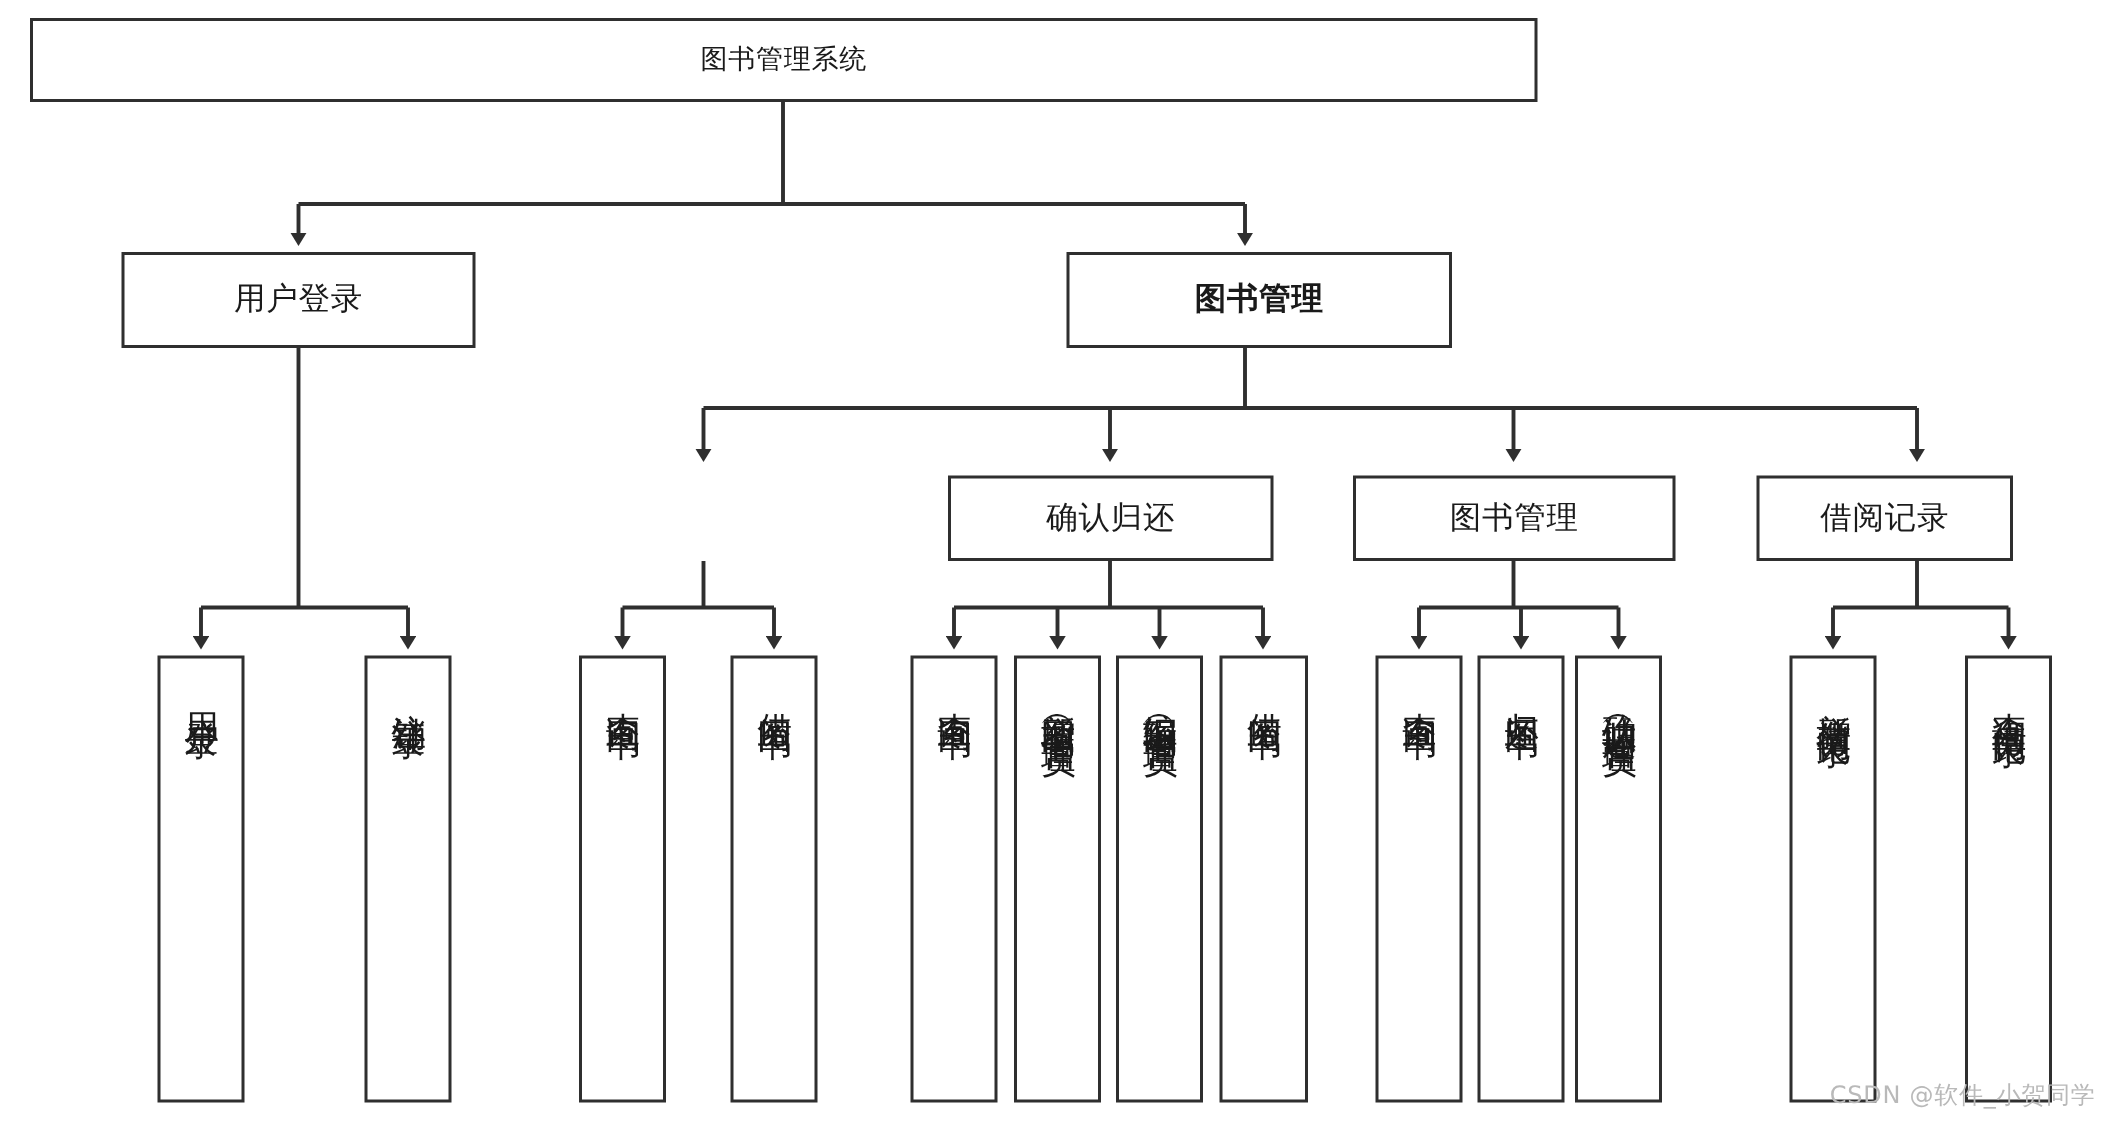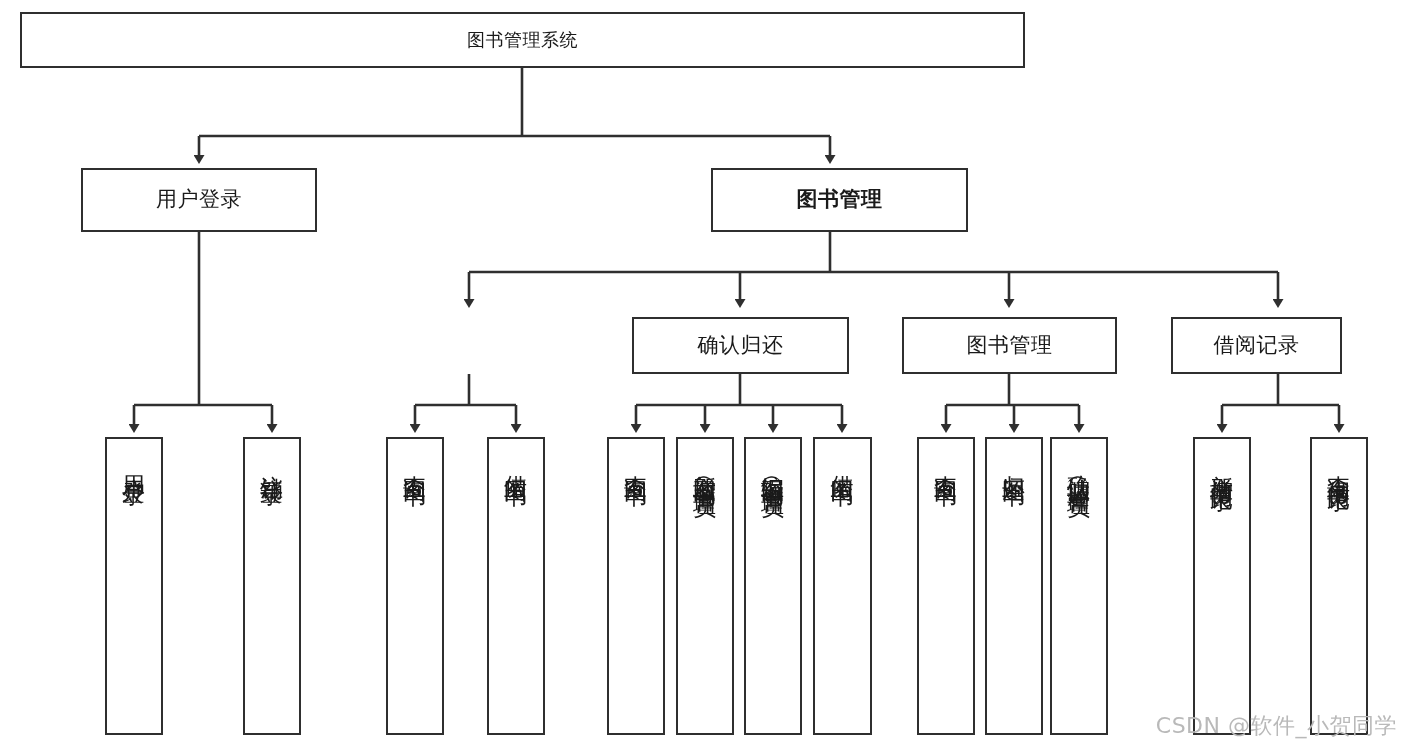--- a/index.html
+++ b/index.html
@@ -58,21 +58,21 @@
     text-orientation: upright;
     font-size: 23px;
     line-height: 1.22;
     letter-spacing: 3px;
     white-space: nowrap;
   }
   .watermark {
     position: absolute;
     right: 8px;
     bottom: 6px;
-    font-size: 22px;
+    font-size: 16px;
     color: #b9b9b9;
     letter-spacing: 0.5px;
     white-space: nowrap;
     font-family: "DejaVu Sans", "Liberation Sans", sans-serif;
   }
 </style>
 </head>
 <body>
 
 <div id="canvas">

